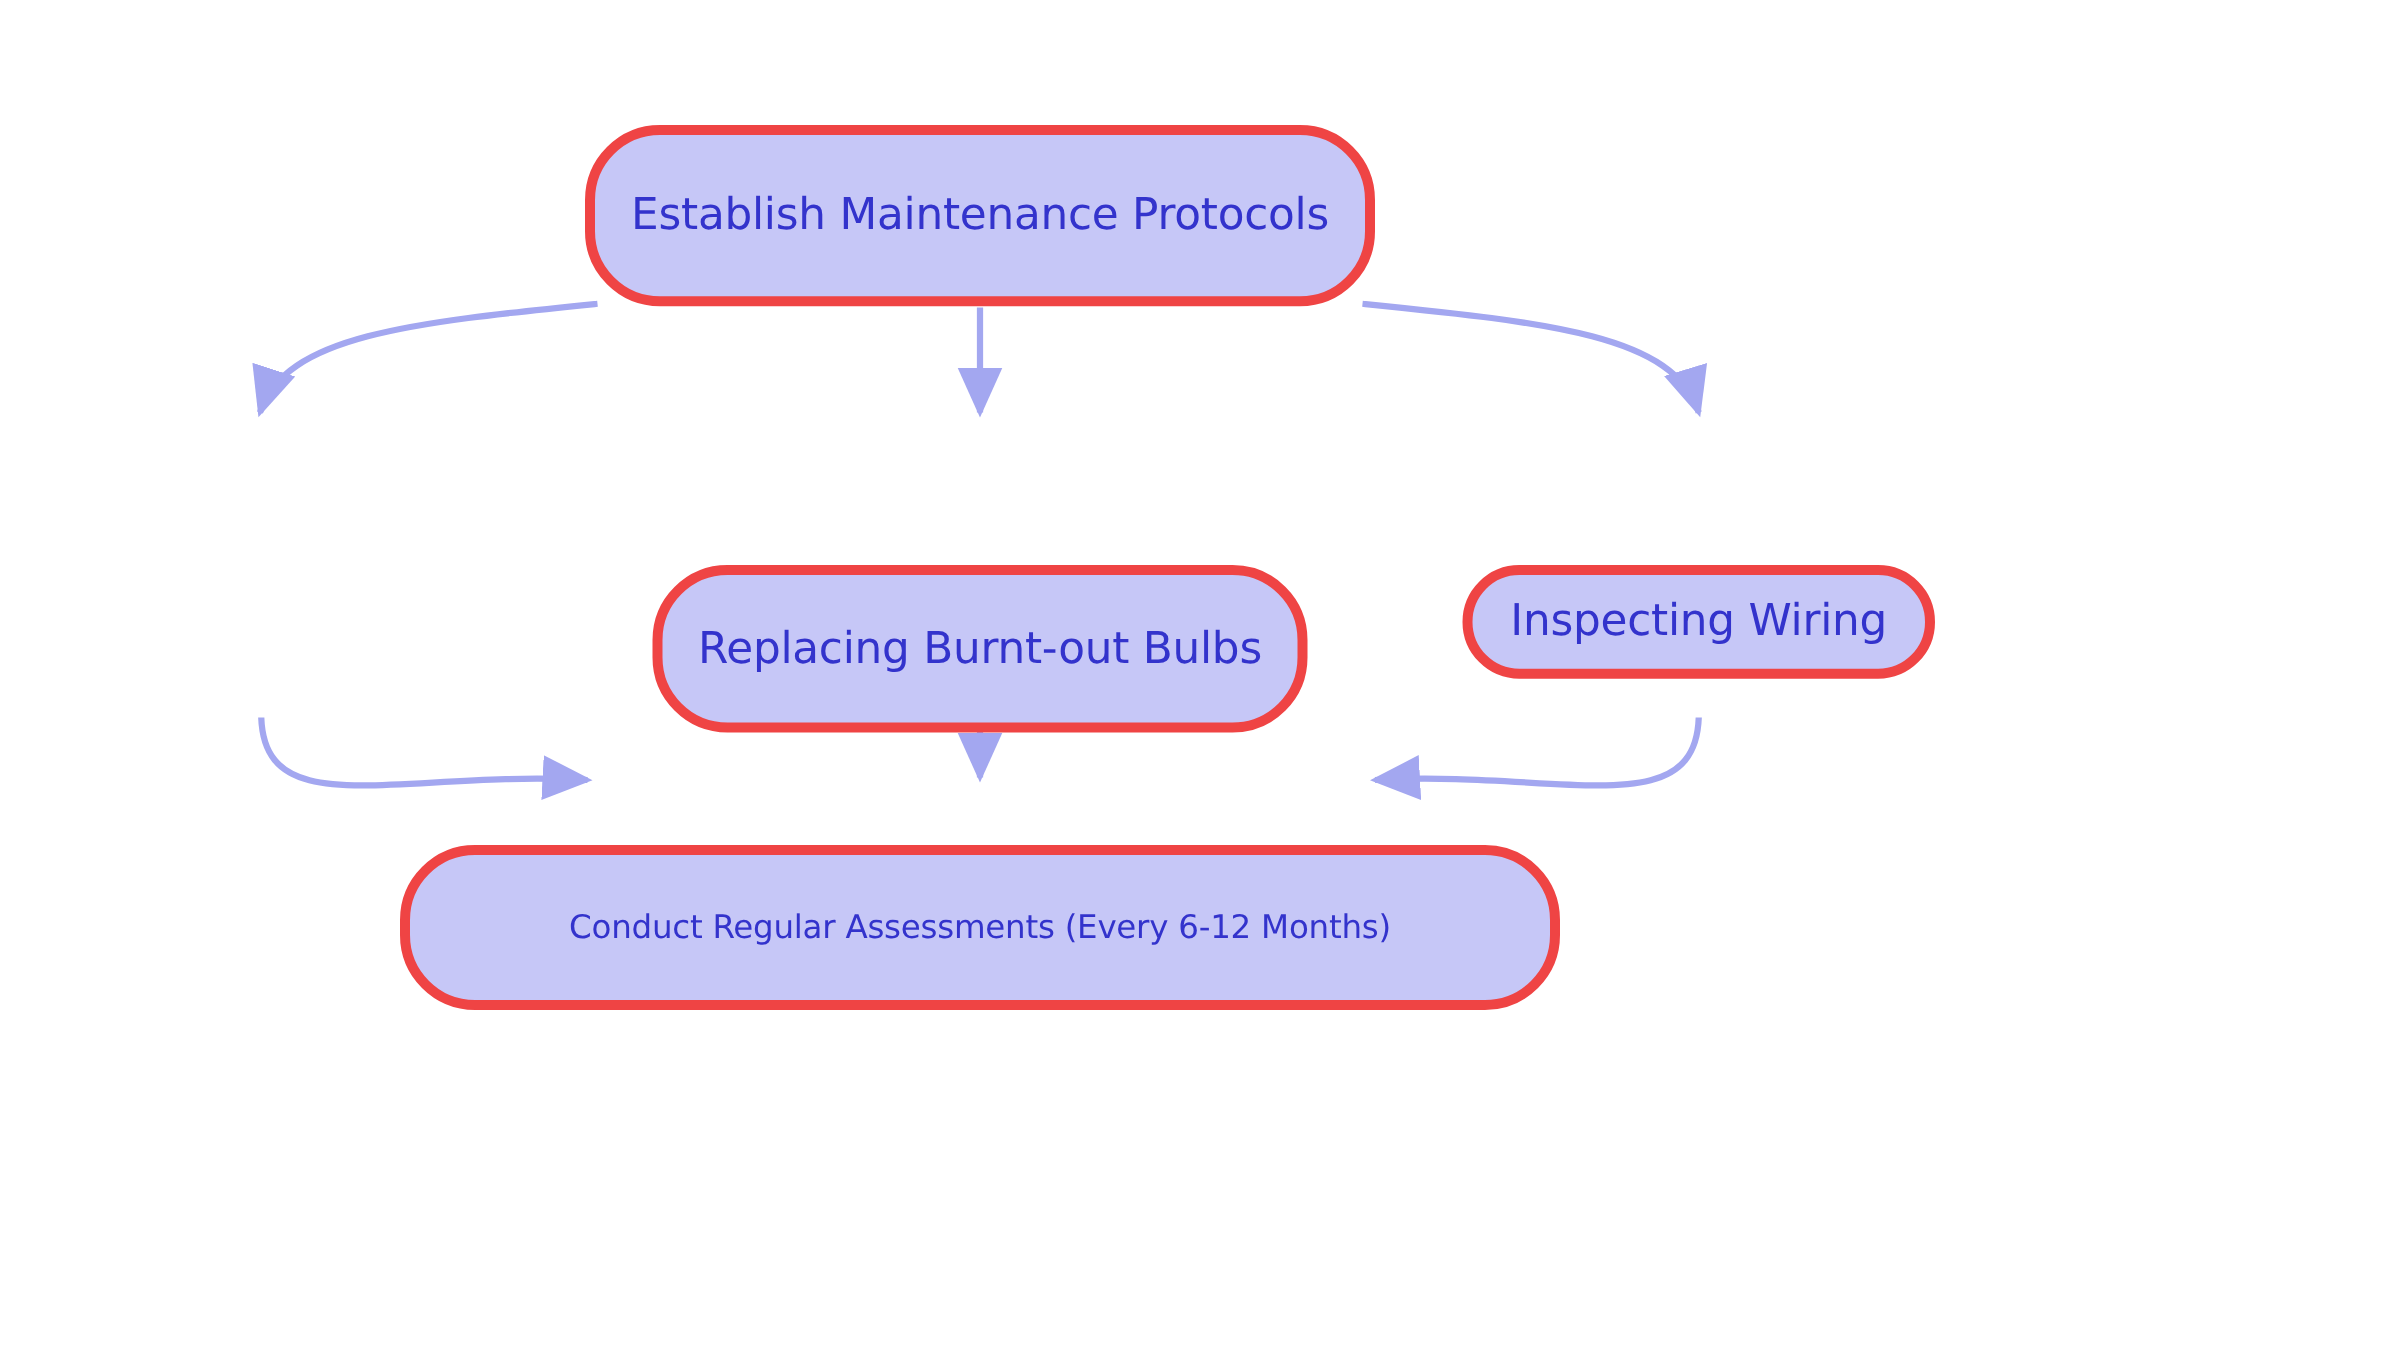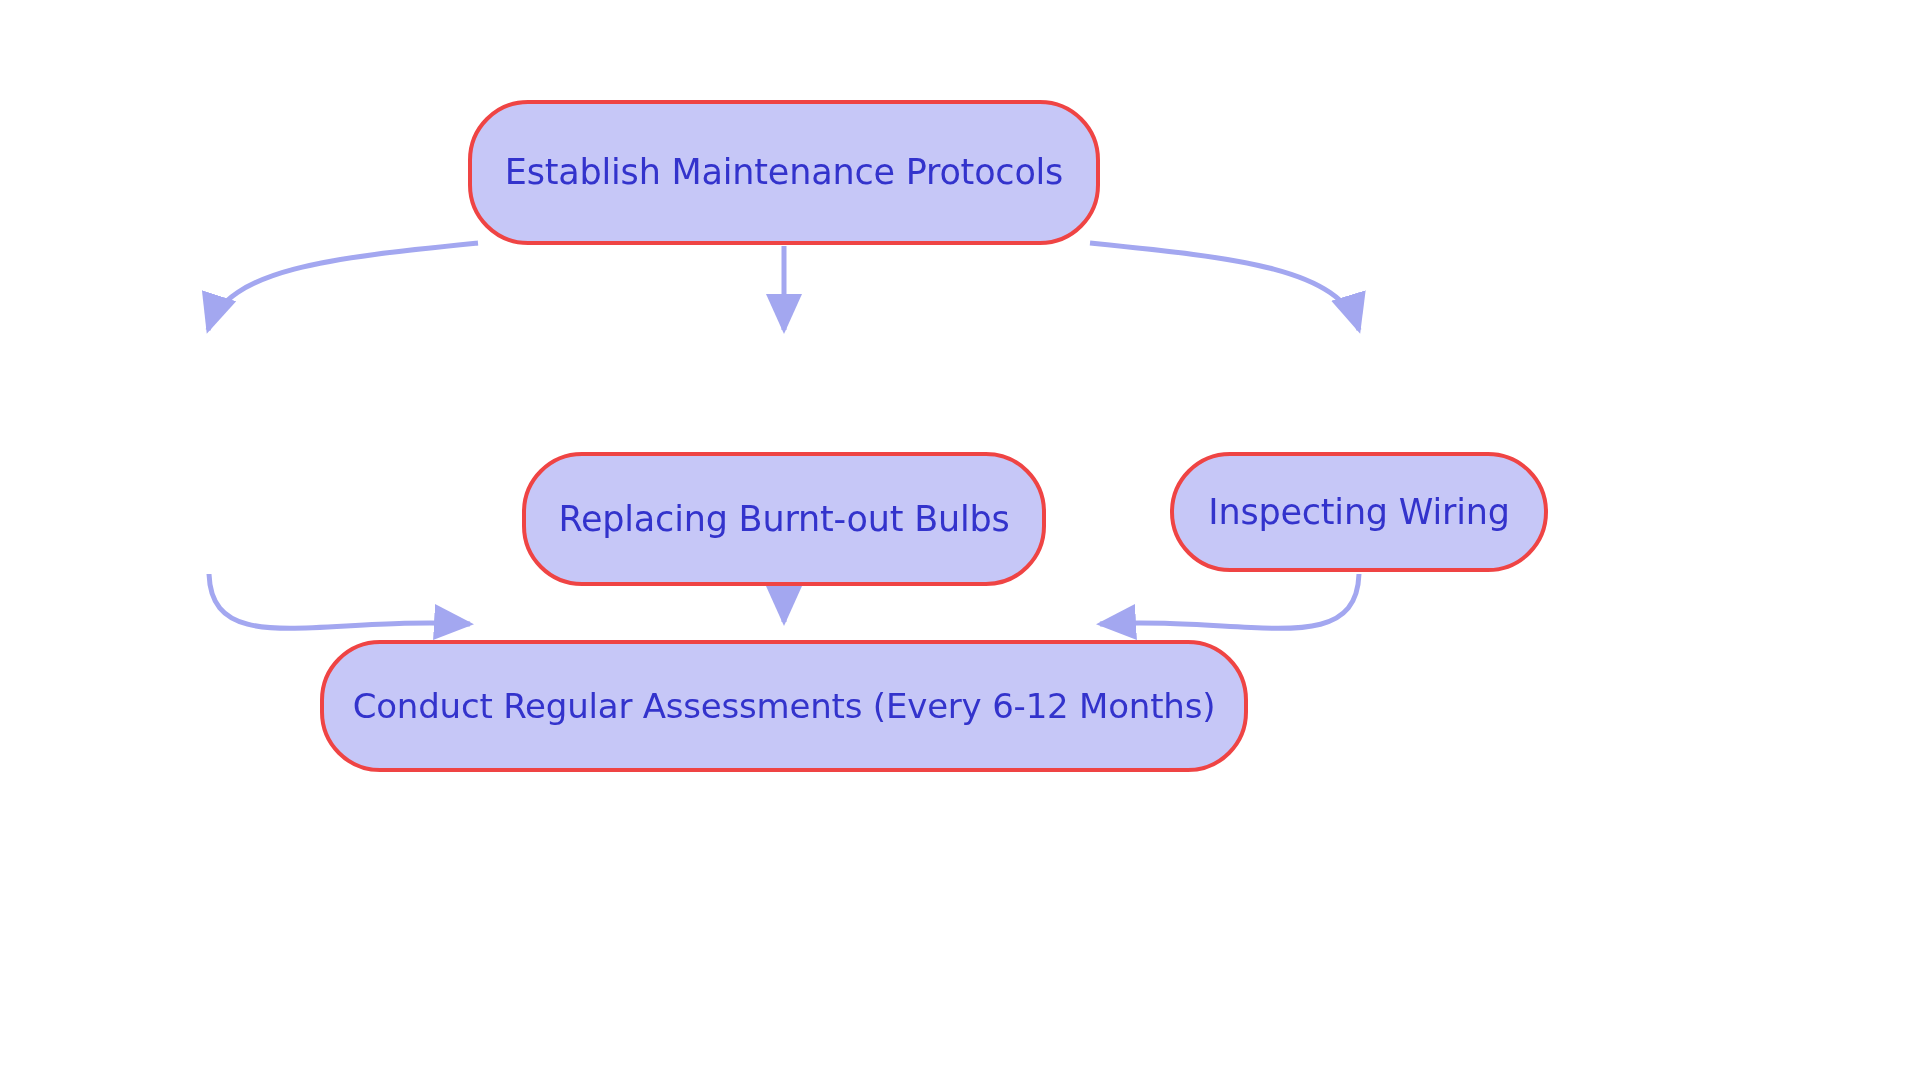--- a/index.html
+++ b/index.html
@@ -27,21 +27,21 @@
     height: 1083px;
     pointer-events: none;
   }
   .node {
     position: absolute;
     box-sizing: border-box;
     display: flex;
     align-items: center;
     justify-content: center;
     background: #c6c7f7;
-    border: 4px solid #ef4444;
+    border: 8px solid #ef4444;
     border-radius: 60px;
     color: #3333cc;
     font-family: "DejaVu Sans", sans-serif;
     font-weight: 400;
     letter-spacing: -0.2px;
     text-align: center;
     white-space: nowrap;
     z-index: 2;
   }
   .node-label {
@@ -69,29 +69,29 @@
     left: 522px;
     top: 452px;
     width: 524px;
     height: 134px;
     font-size: 35px;
   }
   #node-wiring {
     left: 1170px;
     top: 452px;
     width: 378px;
-    height: 120px;
+    height: 91px;
     font-size: 35px;
   }
   #node-assess {
     left: 320px;
-    top: 640px;
+    top: 676px;
     width: 928px;
     height: 132px;
-    font-size: 34px;
+    font-size: 26px;
   }
 </style>
 </head>
 <body>
 
 <div id="stage">
 
   <svg id="edge-layer" viewBox="0 0 1920 1083" width="1920" height="1083" xmlns="http://www.w3.org/2000/svg">
     <defs>
       <marker id="arrowhead" markerWidth="10" markerHeight="10" refX="7.2" refY="4" orient="auto" markerUnits="strokeWidth">

